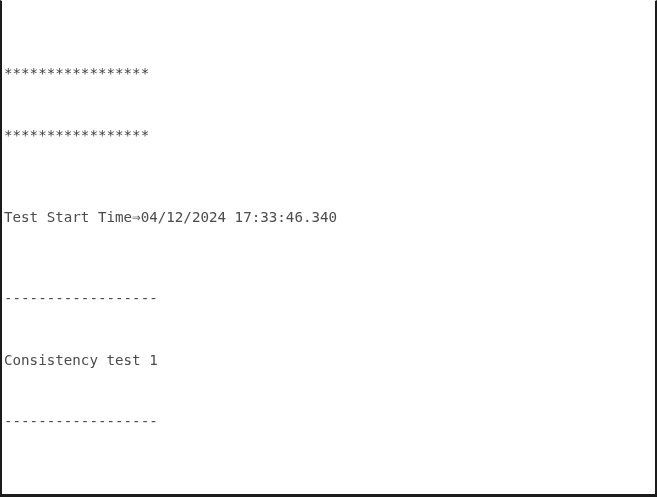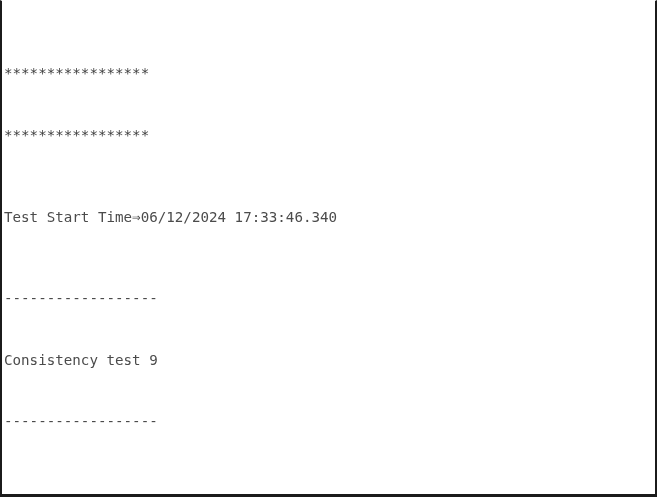--- a/index.html
+++ b/index.html
@@ -53,24 +53,24 @@
 </style>
 </head>
 <body>
 
 <div id="console-frame">
   <div id="console-output">
 
     <span class="line banner">*****************</span>
     <span class="line banner">*****************</span>
 
-    <span class="line">Test Start Time⇒06/12/2024 17:33:46.340</span>
+    <span class="line">Test Start Time⇒04/12/2024 17:33:46.340</span>
 
     <span class="line rule">------------------</span>
-    <span class="line">Consistency test 9</span>
+    <span class="line">Consistency test 1</span>
     <span class="line rule">------------------</span>
 
     
 
     
     
     
     
     
     

